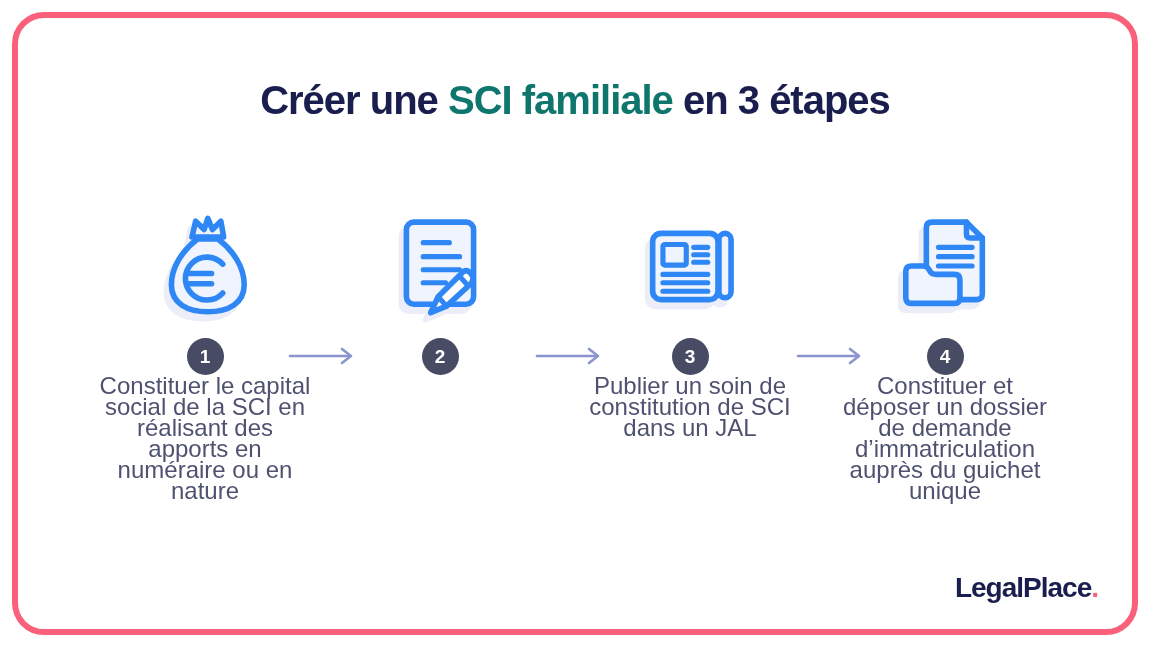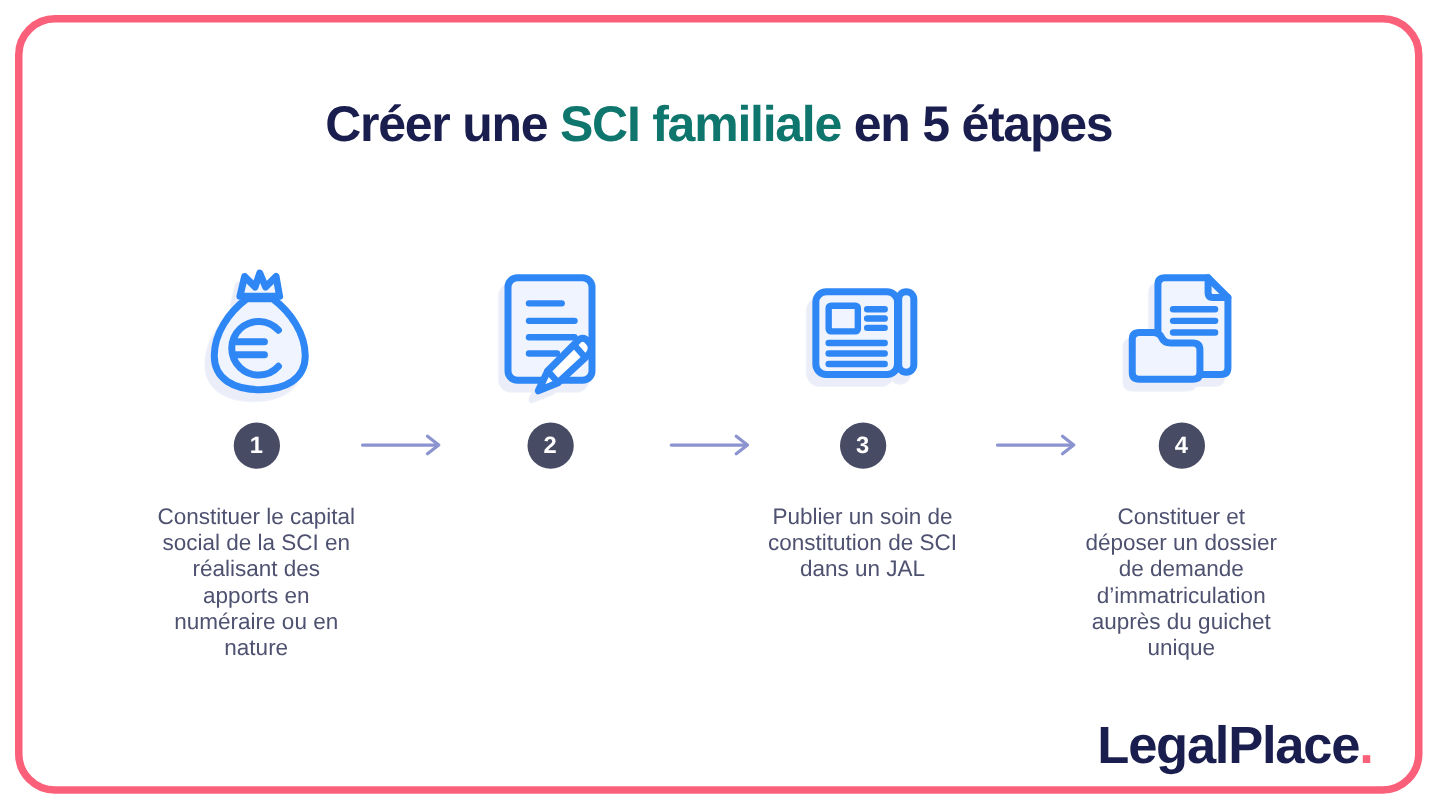--- a/index.html
+++ b/index.html
@@ -30,42 +30,42 @@
   .ic{stroke:#2F87F6;stroke-width:6;stroke-linecap:round;stroke-linejoin:round;fill:none;}
   .ic-fill{fill:#EFF4FE;}
   .ic-white{fill:#FFFFFF;}
   .ic-thin{stroke-width:5.5;}
   .num{
     width:37px;height:37px;border-radius:50%;background:#474B63;
     color:#ffffff;font-weight:bold;font-size:19px;line-height:37px;
     margin:14px auto 0;text-align:center;
   }
   .step-label{
-    margin-top:28px;font-size:18px;line-height:21px;color:#4E5270;
+    font-size:24px;line-height:21px;color:#4E5270;
     white-space:pre-line;
   }
   .arrow{position:absolute;top:346px;width:70px;height:20px;}
   .arrow1{left:287px;} .arrow2{left:534px;} .arrow3{left:795px;}
   .arrow svg line,.arrow svg path{
     stroke:#8C94CF;stroke-width:2.6;stroke-linecap:round;stroke-linejoin:round;fill:none;
   }
   .logo{
     position:absolute;top:572px;right:52px;
-    font-size:42px;font-weight:bold;letter-spacing:-1px;color:#1A1E4E;
+    font-size:28px;font-weight:bold;letter-spacing:-1px;color:#1A1E4E;
     white-space:nowrap;
   }
   .logo .dot{color:#FA6079;}
 </style>
 </head>
 <body>
 
 <div class="frame"></div>
 
 <div class="title">
-  <span>Créer une </span><span class="hl">SCI familiale</span><span> en 5 étapes</span>
+  <span>Créer une </span><span class="hl">SCI familiale</span><span> en 3 étapes</span>
 </div>
 
 <div class="col col1">
   <div class="icon-box">
     <svg width="112" height="112" viewBox="0 0 120 120">
       <path class="ic ic-fill" d="M52,31 C36,43 24,61 24,80 C24,100 41,109 63,109 C85,109 102,100 102,80 C102,61 90,43 74,31 Z"></path>
       <path class="ic ic-fill" d="M46,29 L50,12 L59,21 L63,9 L68,21 L77,12 L80,29 Z"></path>
       <path class="ic" d="M79,58 A23,23 0 1 0 79,89"></path>
       <line class="ic" x1="43" y1="68" x2="67" y2="68"></line>
       <line class="ic" x1="43" y1="79" x2="67" y2="79"></line>

